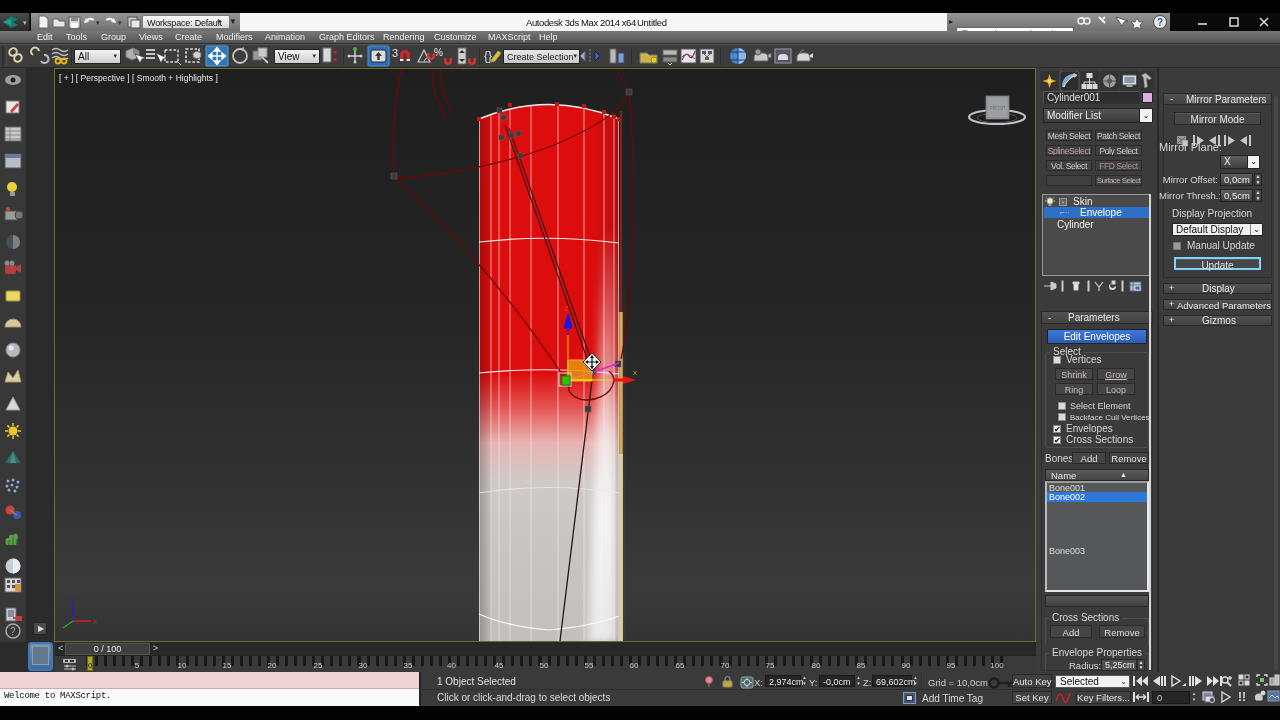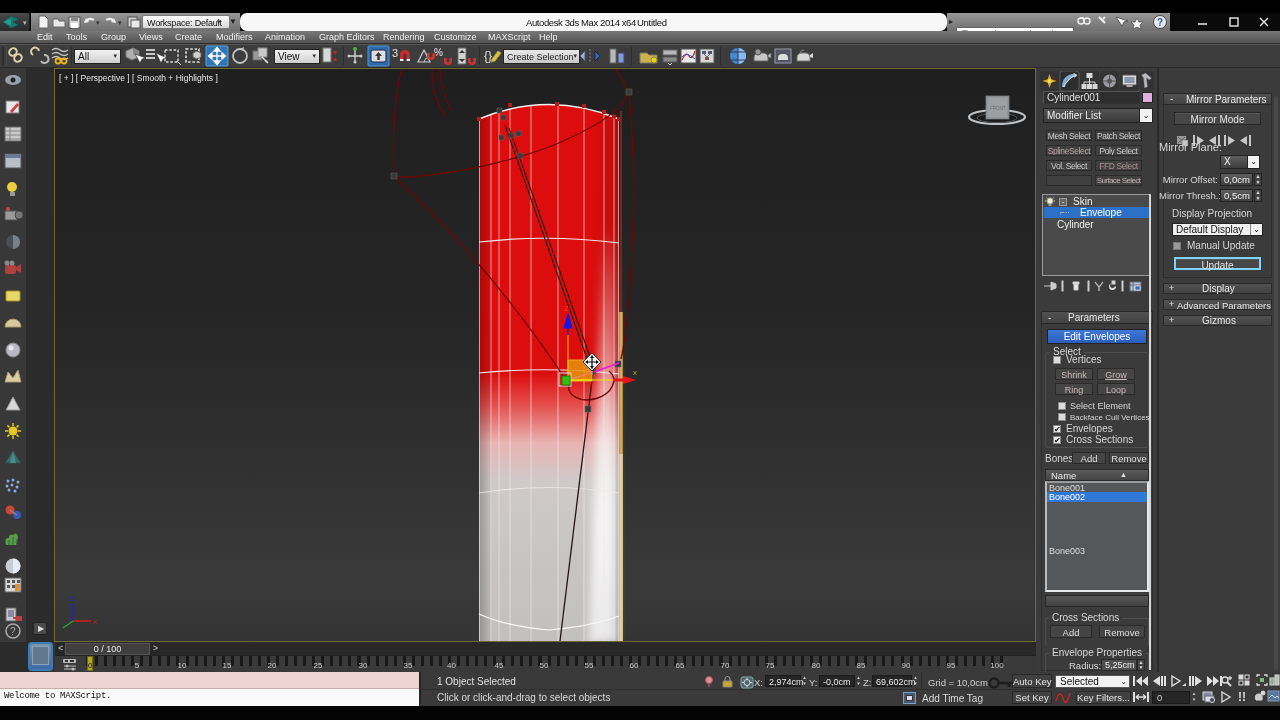--- a/index.html
+++ b/index.html
@@ -48,21 +48,21 @@
 
         <rect x="97" y="4" width="9" height="10" fill="#cfcfcf" stroke="#555"></rect>
         <rect x="100" y="7" width="9" height="8" fill="#e8e8e8" stroke="#555"></rect>
       </svg>
       
       <div class="abs" style="left:111px;top:2px;width:88px;height:14px;background:linear-gradient(#fdfdfd,#d8d8d8);border:1px solid #7a7a7a;border-radius:2px;font-size:9px;color:#111;padding:2px 0 0 4px;letter-spacing:-0.2px;">Workspace: Default</div>
       <div class="txt" style="left:186px;top:5px;color:#333;font-size:7px;">▾</div>
       <div class="txt" style="left:198px;top:4px;color:#222;font-size:8px;">▼</div>
     </div>
 
-    <div class="abs" style="left:240px;top:0;width:707px;height:18px;background:#f7f7f7;border-radius:7px;">
+    <div class="abs" style="left:240px;top:0;width:707px;height:18px;background:#f7f7f7;">
       <div class="txt" style="left:286px;top:4px;font-size:9.5px;letter-spacing:-0.4px;color:#111;">Autodesk 3ds Max  2014 x64</div>
       <div class="txt" style="left:397px;top:4px;font-size:9.5px;letter-spacing:-0.3px;color:#111;">Untitled</div>
     </div>
 
     <div class="abs" style="left:947px;top:0;width:223px;height:18px;background:linear-gradient(#979797,#6f6f6f);">
       <div class="txt" style="left:2px;top:4px;color:#222;font-size:8px;">▸</div>
       <div class="abs" style="left:9px;top:2px;width:118px;height:14px;background:#fff;border:1px solid #666;margin-top:12px;">
         <div class="txt" style="left:4px;top:1px;font-style:italic;color:#888;font-size:10px;">Type a keyword or phrase</div>
       </div>
       <svg width="110" height="18" style="position:absolute;left:128px;top:0" viewBox="0 0 110 18">

